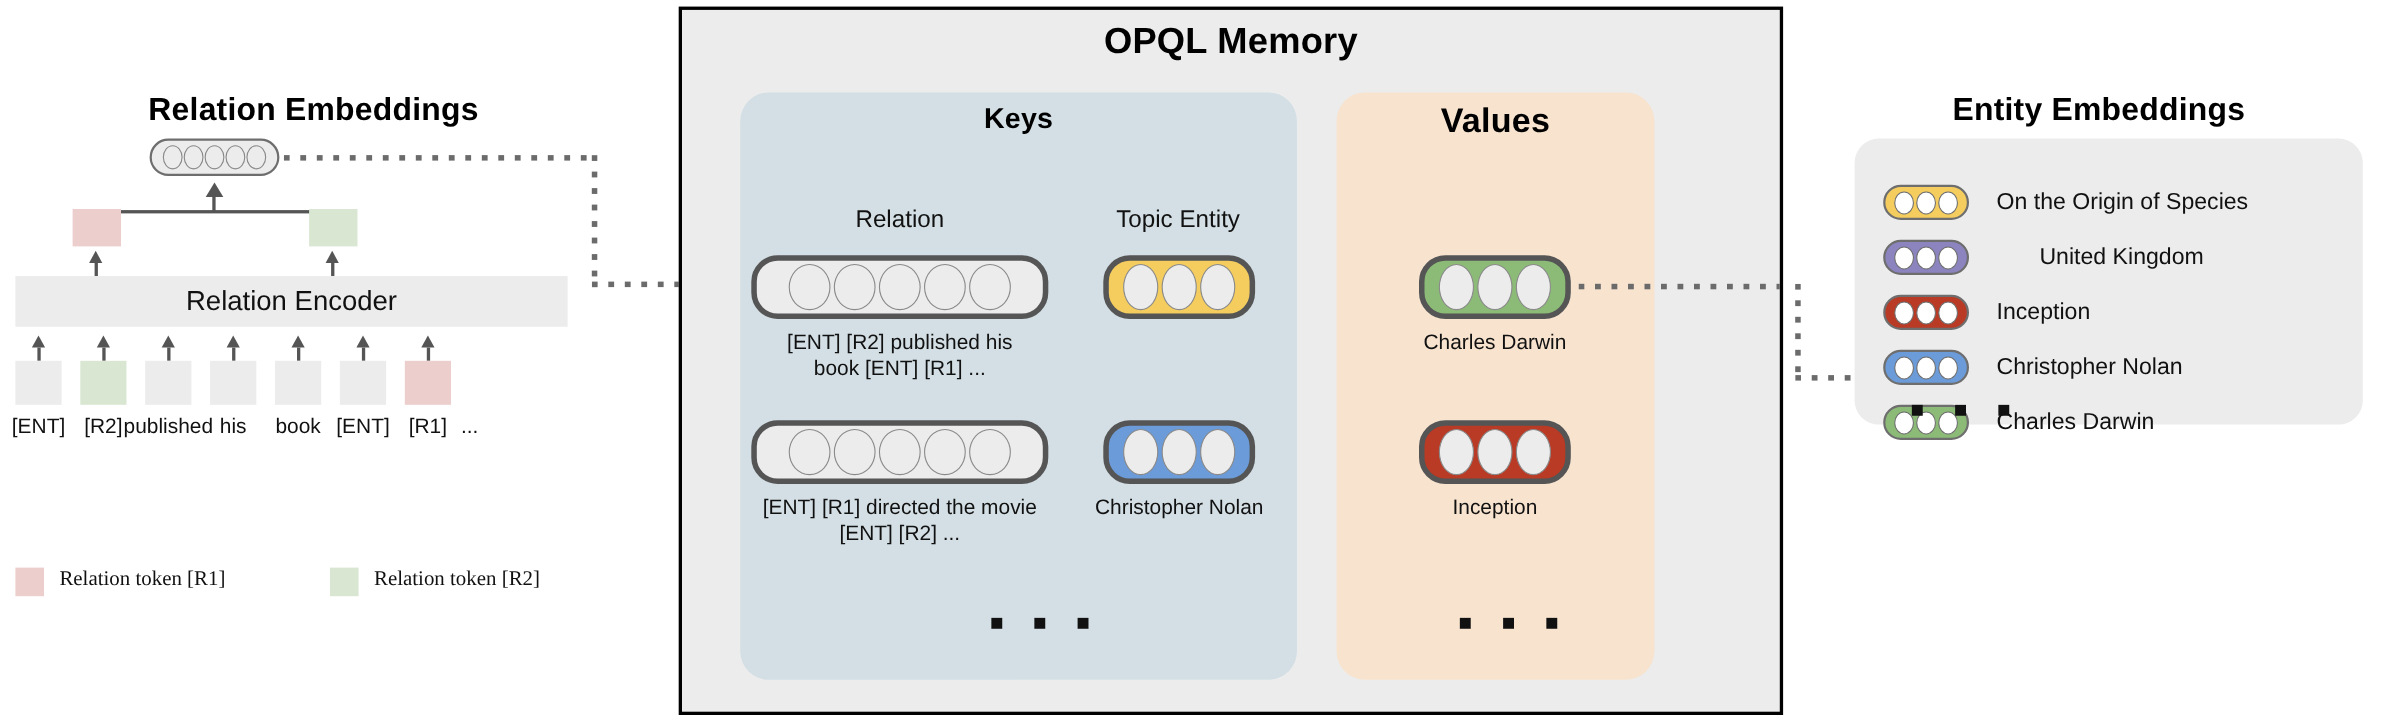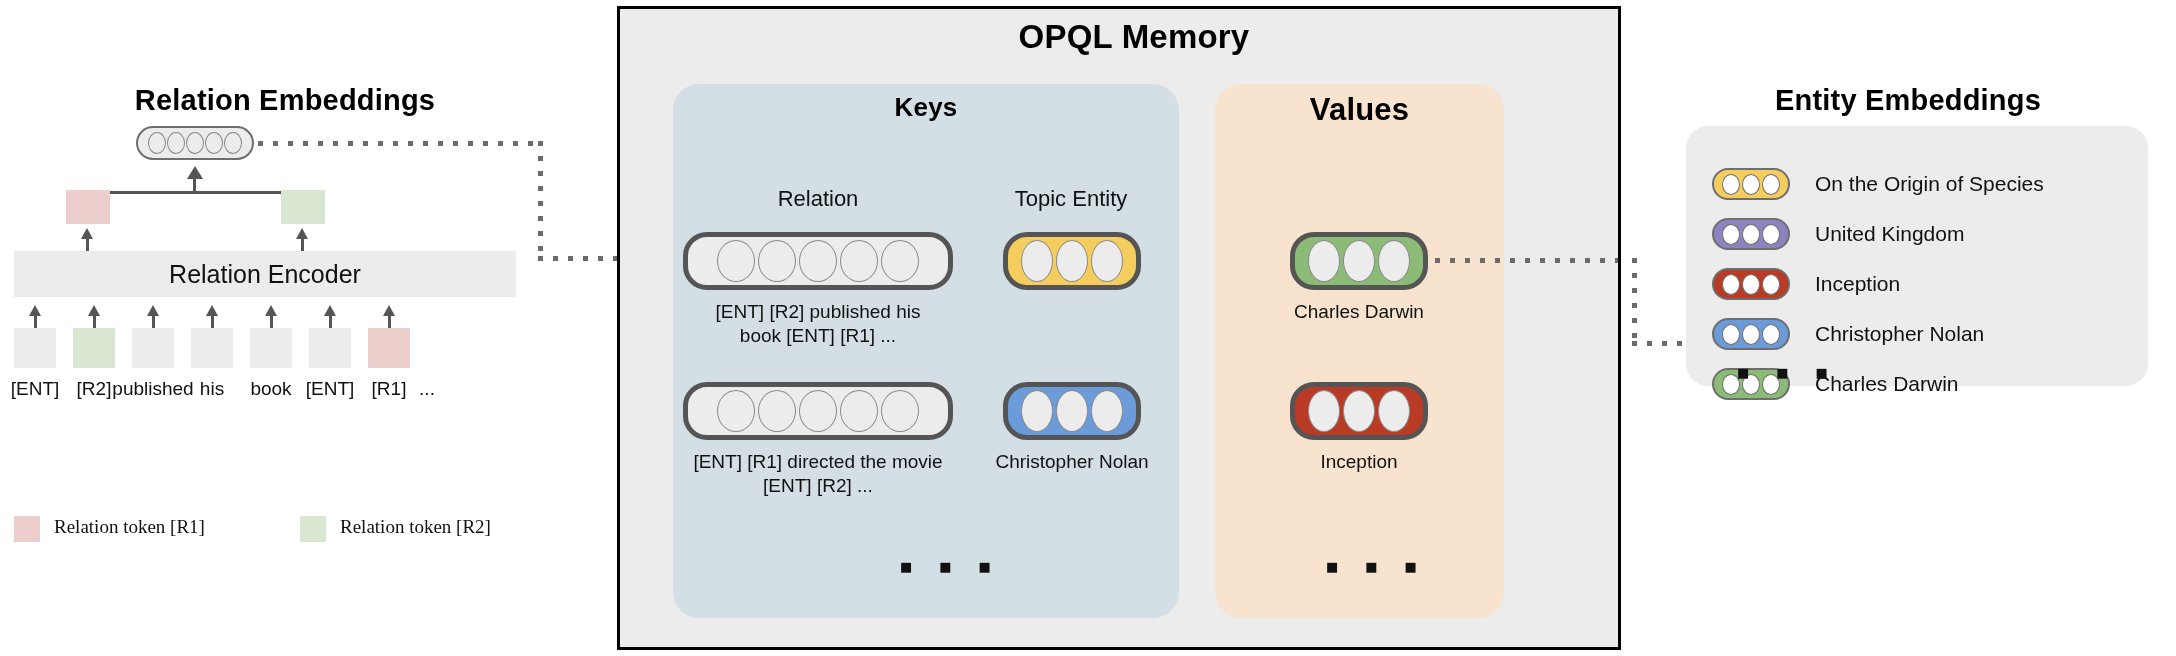--- a/index.html
+++ b/index.html
@@ -26,21 +26,21 @@
   .tokBox{box-sizing:border-box;}
   .encBar{background:#ececec;display:flex;align-items:center;justify-content:center;}
   .encLabel{font-size:25px;color:#111;}
 
   .tokLabel{font-size:19px;color:#111;text-align:center;white-space:nowrap;}
   .legendSwatch{width:26px;height:26px;}
   .legendText{font-size:19px;color:#111;white-space:nowrap;}
 
   
   #memPanel{left:617px;top:6px;width:1004px;height:644px;background:#ececec;border:3px solid #000;box-sizing:border-box;}
-  #memTitle{left:617px;top:18px;width:1004px;font-size:33px;padding-left:15px;}
+  #memTitle{left:617px;top:18px;width:1004px;font-size:33px;}
   #keysBox{left:673px;top:84px;width:506px;height:534px;background:#d3dfe4;border-radius:26px;}
   #valsBox{left:1215px;top:84px;width:289px;height:534px;background:#f7e3ce;border-radius:26px;}
   #keysTitle{left:673px;top:92px;width:506px;font-size:26px;}
   #valsTitle{left:1215px;top:92px;width:289px;font-size:31px;}
 
   .colHead{position:absolute;font-size:22px;color:#111;text-align:center;}
 
   .bigPill{position:absolute;box-sizing:border-box;border:5px solid #555;border-radius:24px;
            display:flex;align-items:center;justify-content:center;gap:3px;}
   .bigPill .cell{border:1.8px solid #8a8a8a;border-radius:50%;background:#ececec;box-sizing:border-box;}
@@ -211,21 +211,21 @@
   <div class="abs" id="entBox"></div>
   <div id="entRows">
       <div class="entRow" style="left: 1712px; top: 148px;">
         <div class="entPill" style="background: rgb(245, 205, 95);">
           <div class="cell"></div>
           <div class="cell"></div>
           <div class="cell"></div>
         </div>
         <div class="entLabel">On the Origin of Species</div>
       </div>
-      <div class="entRow" style="left: 1712px; top: 198px;">
+      <div class="entRow" style="left: 1712px; top: 198px; gap: 39px;">
         <div class="entPill" style="background: rgb(139, 132, 191);">
           <div class="cell"></div>
           <div class="cell"></div>
           <div class="cell"></div>
         </div>
         <div class="entLabel">United Kingdom</div>
       </div>
       <div class="entRow" style="left: 1712px; top: 248px;">
         <div class="entPill" style="background: rgb(185, 58, 37);">
           <div class="cell"></div>

